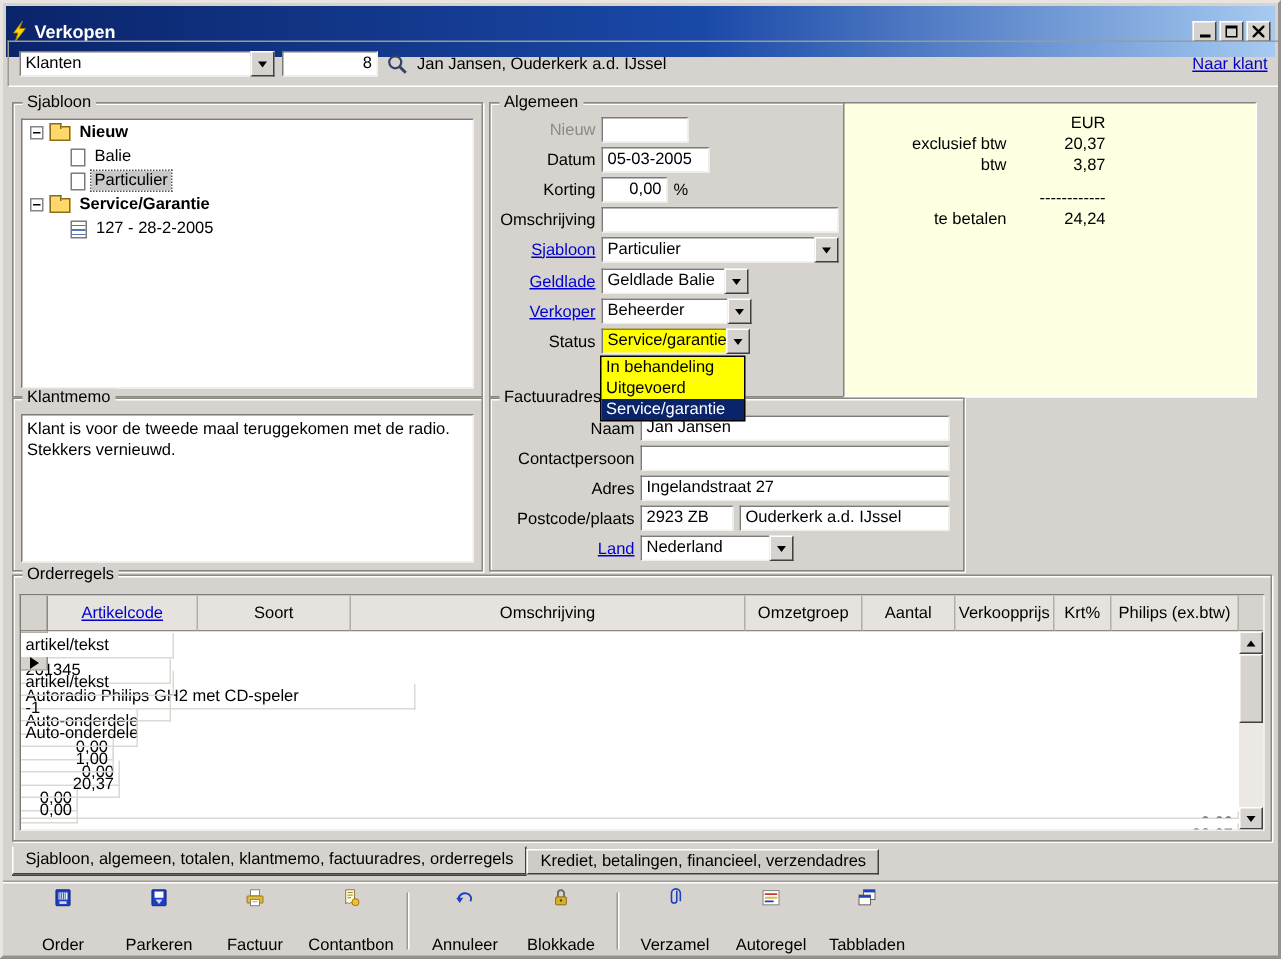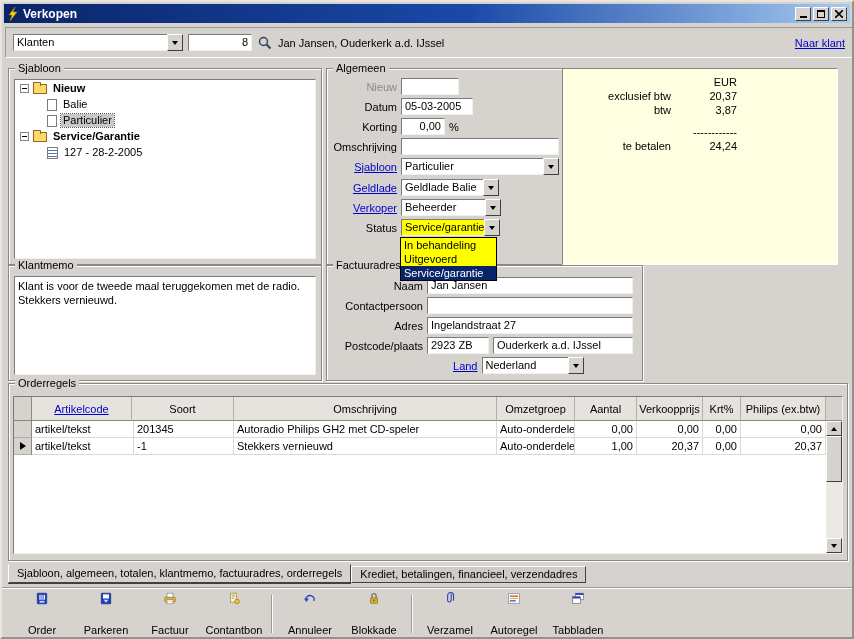--- a/index.html
+++ b/index.html
@@ -2,21 +2,21 @@
 <html><head>
 <meta charset="utf-8">
 <style>
   * { box-sizing: border-box; }
   html,body { margin:0; padding:0; background:#555; }
   body { font-family:"Liberation Sans","DejaVu Sans",sans-serif; font-size:11px; color:#000; }
   #app { position:relative; width:854px; height:639px; background:#d6d3ce;
          border:2px outset #e8e5e0; overflow:hidden; }
 
   
-  .titlebar { position:absolute; left:2px; top:2px; right:2px; height:19px;
+  .titlebar { position:absolute; left:2px; top:2px; right:2px; height:34px;
               background:linear-gradient(90deg,#0a246a 0%,#1a49a8 55%,#a6caf0 100%);
               display:flex; align-items:center; padding:0 3px; }
   .titlebar .ttl { color:#fff; font-weight:bold; font-size:12px; margin-left:4px; flex:1; }
   .winbtns { display:flex; gap:2px; }
   .wbtn { width:16px; height:14px; background:#d6d3ce; border:1px solid;
           border-color:#fff #404040 #404040 #fff; display:flex; align-items:flex-end;
           justify-content:center; padding:2px; }
   .glyph-min { width:7px; height:2px; background:#000; }
   .glyph-max { width:8px; height:8px; border:1px solid #000; border-top-width:2px; align-self:center; }
   .field { background:#fff; border:1px solid; border-color:#7b7b7b #f2f0ec #f2f0ec #7b7b7b;
@@ -95,21 +95,21 @@
   .ghead { display:flex; height:24px; background:#e6e3de; flex:none; }
   .hc { border-right:1px solid #b2afa8; border-bottom:1px solid #8a8880; display:flex;
         align-items:center; justify-content:center; white-space:nowrap; overflow:hidden; }
   .gutter { width:18px; flex:none; background:#d6d3ce; border-right:1px solid #8a8880; }
   .c0{width:102px;flex:none;} .c1{width:100px;flex:none;} .c2{width:263px;flex:none;}
   .c3{width:78px;flex:none;} .c4{width:62px;flex:none;} .c5{width:66px;flex:none;}
   .c6{width:38px;flex:none;} .c7{flex:1;}
   .hfill { width:16px; flex:none; background:#d6d3ce; border-bottom:1px solid #8a8880; }
   .gbody { flex:1; display:flex; min-height:0; }
   .gcols { flex:1; background:#fff; }
-  .grow { display:flex; height:17px; }
+  .grow { display:flex; height:17px;flex-direction:column; }
   .dc { border-right:1px solid #dcd9d4; border-bottom:1px solid #dcd9d4; padding:2px 3px;
         line-height:12px; white-space:nowrap; overflow:hidden; }
   .dc.numr { text-align:right; }
   .gut { background:#d6d3ce; border-right:1px solid #8a8880; border-bottom:1px solid #b2afa8;
          display:flex; align-items:center; justify-content:center; }
   .rowptr { width:0; height:0; border-top:4px solid transparent; border-bottom:4px solid transparent;
             border-left:6px solid #000; }
   .vscroll { width:16px; flex:none; background:#ece9e4; display:flex; flex-direction:column; }
   .sbtn { height:15px; flex:none; background:#d6d3ce; border:1px solid; border-color:#fff #404040 #404040 #fff;
           display:flex; align-items:center; justify-content:center; }
@@ -317,21 +317,21 @@
     </div>
     <div class="arow" style="top:51px;">
       <span class="flbl">Adres</span>
       <div class="field" style="width:206px;">Ingelandstraat 27</div>
     </div>
     <div class="arow" style="top:71px;">
       <span class="flbl">Postcode/plaats</span>
       <div class="field" style="width:62px;">2923 ZB</div>
       <div class="field" style="width:140px; margin-left:4px;">Ouderkerk a.d. IJssel</div>
     </div>
-    <div class="arow" style="top:91px;justify-content:center;">
+    <div class="arow" style="top:91px;">
       <span class="flbl link">Land</span>
       <div class="cbo" style="width:102px;">
         <div class="cbo-txt">Nederland</div>
         <div class="cbo-btn">
             <div class="arr-down"></div>
           </div>
       </div>
     </div>
   </div>
 
@@ -368,21 +368,20 @@
             <div class="dc c5 numr">0,00</div>
             <div class="dc c6 numr">0,00</div>
             <div class="dc c7 numr">0,00</div>
           </div>
           <div class="grow">
             <div class="gut gutter">
                 <div class="rowptr"></div>
               </div>
             <div class="dc c0">artikel/tekst</div>
             <div class="dc c1">-1</div>
-            <div class="dc c2">Stekkers vernieuwd</div>
             <div class="dc c3">Auto-onderdeler</div>
             <div class="dc c4 numr">1,00</div>
             <div class="dc c5 numr">20,37</div>
             <div class="dc c6 numr">0,00</div>
             <div class="dc c7 numr">20,37</div>
           </div>
         </div>
         <div class="vscroll">
           <div class="sbtn">
               <div class="tri-up"></div>

